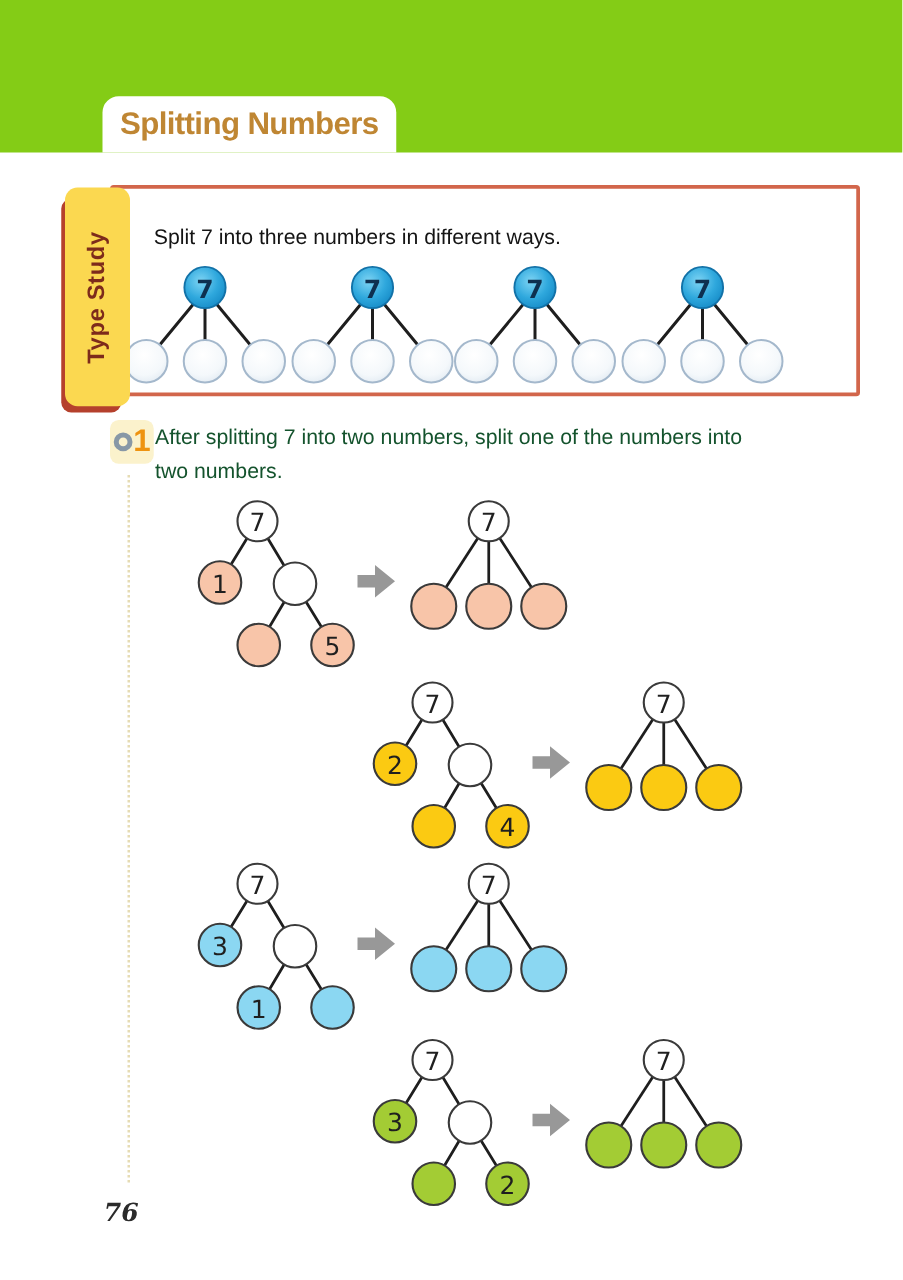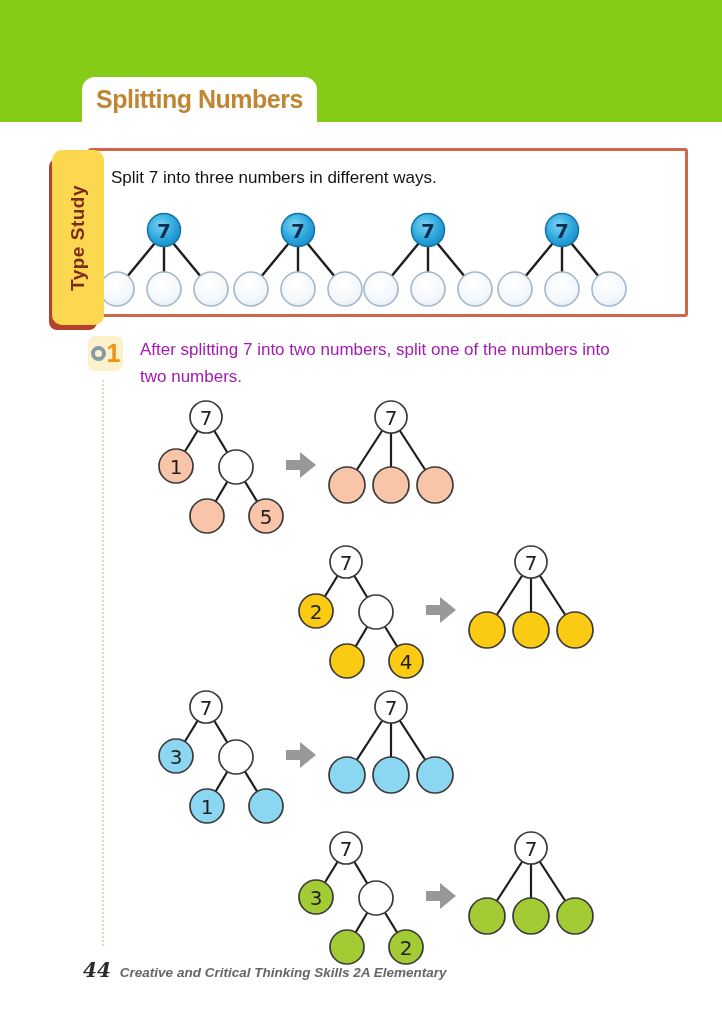--- a/index.html
+++ b/index.html
@@ -8,36 +8,36 @@
 
   
   .band{position:absolute;left:0;top:0;width:722px;height:122px;background:#84cc16;}
   .title-tab{position:absolute;left:82px;top:77px;height:45px;background:#fff;
              border-radius:13px 13px 0 0;padding:0 14px;display:flex;align-items:center;z-index:2;}
   .title-tab h1{margin:0;font-size:25px;font-weight:800;letter-spacing:-0.5px;color:#BF8633;}
 
   
   .study-box{position:absolute;left:88px;top:148px;width:594px;height:163px;
              background:#fff;border:3px solid #D2664B;border-radius:3px;z-index:1;}
-  .study-instruction{position:absolute;left:16px;top:13px;margin:4px;font-size:17px;color:#141414;}
+  .study-instruction{position:absolute;left:16px;top:13px;margin:16px;font-size:17px;color:#141414;}
   .ts-tree{position:absolute;top:57px;}
 
   .ts-tab{position:absolute;left:52px;top:150px;width:52px;height:175px;background:#FBD850;
           border-radius:10px;z-index:3;box-shadow:-5px 7px 0 -2px #B5402C;}
   .ts-tab .label{position:absolute;left:50%;top:50%;transform:translate(-50%,-50%) rotate(-90deg);
           white-space:nowrap;font-size:19px;font-weight:800;color:#7D2B1B;letter-spacing:0.5px;}
 
   
   .marker{position:absolute;left:88px;top:336px;width:35px;height:35px;background:#FBF2CC;
           border-radius:7px;display:flex;align-items:center;justify-content:center;}
   .marker .ring{display:inline-block;width:7px;height:7px;border:4px solid #8898A6;
           border-radius:50%;margin-right:1px;}
   .marker .num{font-size:25px;font-weight:800;color:#EE9310;line-height:1;}
-  .problem-text{position:absolute;left:140px;top:336px;width:500px;margin:0;
-          font-size:17px;line-height:27px;color:#a21caf;}
+  .problem-text{position:absolute;left:124px;top:336px;width:500px;margin:0;
+          font-size:17px;line-height:27px;color:#14532d;}
   .dotted-line{position:absolute;left:102px;top:380px;height:566px;width:0;
           border-left:2px dotted #E6DCB4;}
 
   .diagram{position:absolute;}
   .d1{left:140px;top:394px;} .d2{left:280px;top:539px;}
   .d3{left:140px;top:684px;} .d4{left:280px;top:825px;}
 
   
   .footer{position:absolute;left:83px;top:958px;display:flex;align-items:baseline;}
   .page-num{font-family:"DejaVu Serif",serif;font-style:italic;font-weight:bold;
@@ -238,17 +238,16 @@
     <text x="126" y="123" dy="0.36em" text-anchor="middle" font-size="20" fill="#1F1F1F">2</text>
     <path d="M146,66 h14 v-8 l16,13 l-16,13 v-8 h-14 z" fill="#989898"></path>
     <circle cx="251" cy="23" r="16" fill="#fff" stroke="#3A3A3A" stroke-width="1.7"></circle>
     <text x="251" y="24" dy="0.36em" text-anchor="middle" font-size="20" fill="#1F1F1F">7</text>
     <circle cx="207" cy="91" r="18" stroke="#3A3A3A" stroke-width="1.7" fill="#A3CC34"></circle>
     <circle cx="251" cy="91" r="18" stroke="#3A3A3A" stroke-width="1.7" fill="#A3CC34"></circle>
     <circle cx="295" cy="91" r="18" stroke="#3A3A3A" stroke-width="1.7" fill="#A3CC34"></circle>
   </svg>
 
   <div class="footer">
-    <span class="page-num">44</span>
-    <span class="book-title">Creative and Critical Thinking Skills 2A Elementary</span>
+    <span class="page-num">76</span>
   </div>
 
 </div>
 
 </body></html>

